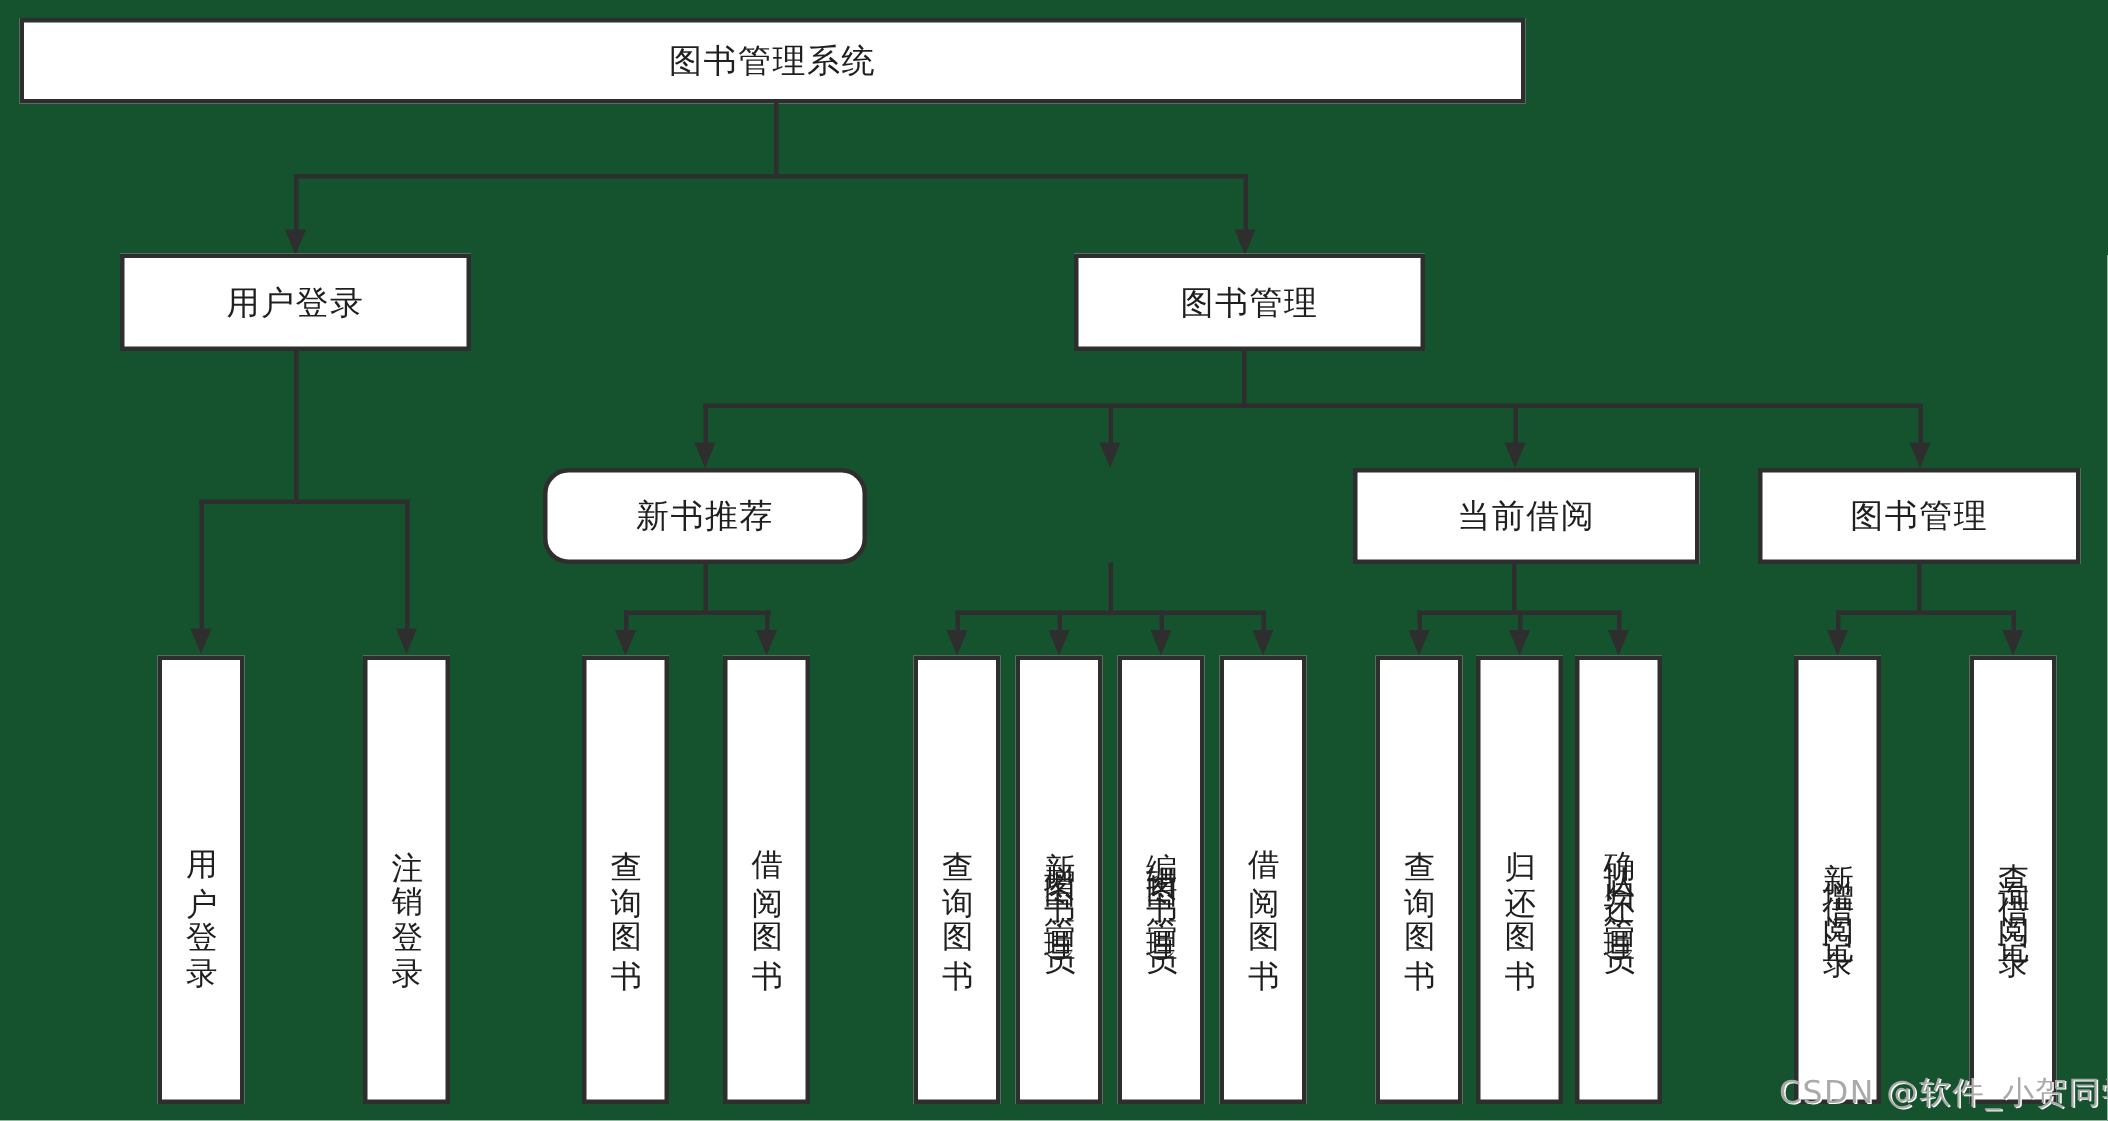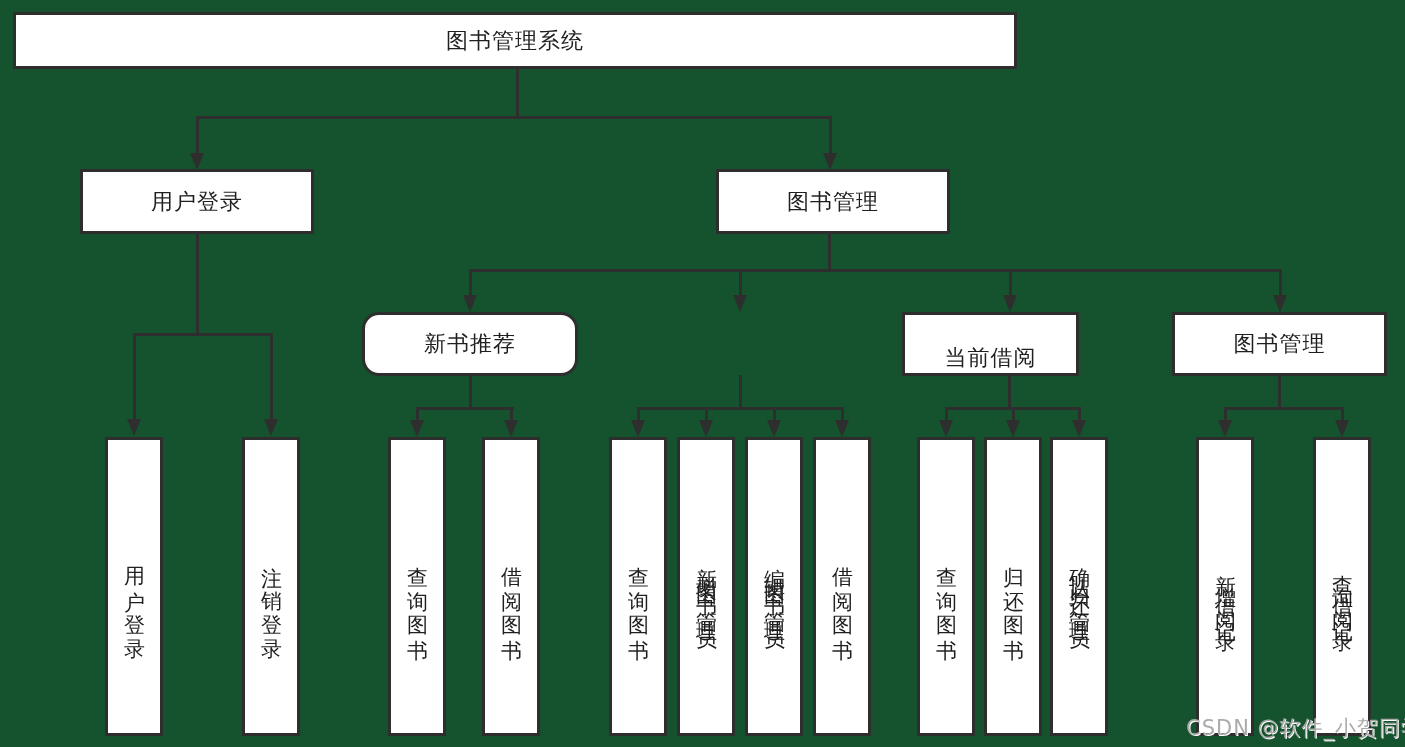--- a/index.html
+++ b/index.html
@@ -88,21 +88,21 @@
   <div class="vline" style="left:739px;top:269px;height:27px;"></div>
   <div class="ahead" style="left:733px;top:295px;"></div>
   <div class="vline" style="left:1009px;top:269px;height:27px;"></div>
   <div class="ahead" style="left:1003px;top:295px;"></div>
   <div class="vline" style="left:1279px;top:269px;height:27px;"></div>
   <div class="ahead" style="left:1273px;top:295px;"></div>
 
   <div class="box" style="left:362px;top:312px;width:216px;height:64px;border-radius:17px;">
     <span>新书推荐</span>
   </div>
-  <div class="box" style="left:902px;top:312px;width:177px;height:64px;align-items:flex-end;">
+  <div class="box" style="left:902px;top:312px;width:231px;height:64px;">
     <span>当前借阅</span>
   </div>
   <div class="box" style="left:1172px;top:312px;width:215px;height:64px;">
     <span>图书管理</span>
   </div>
 
   <div class="vline" style="left:469px;top:375px;height:35px;"></div>
   <div class="hline" style="left:416px;top:407px;width:98px;"></div>
   <div class="vline" style="left:416px;top:407px;height:14px;"></div>
   <div class="ahead" style="left:410px;top:420px;"></div>

